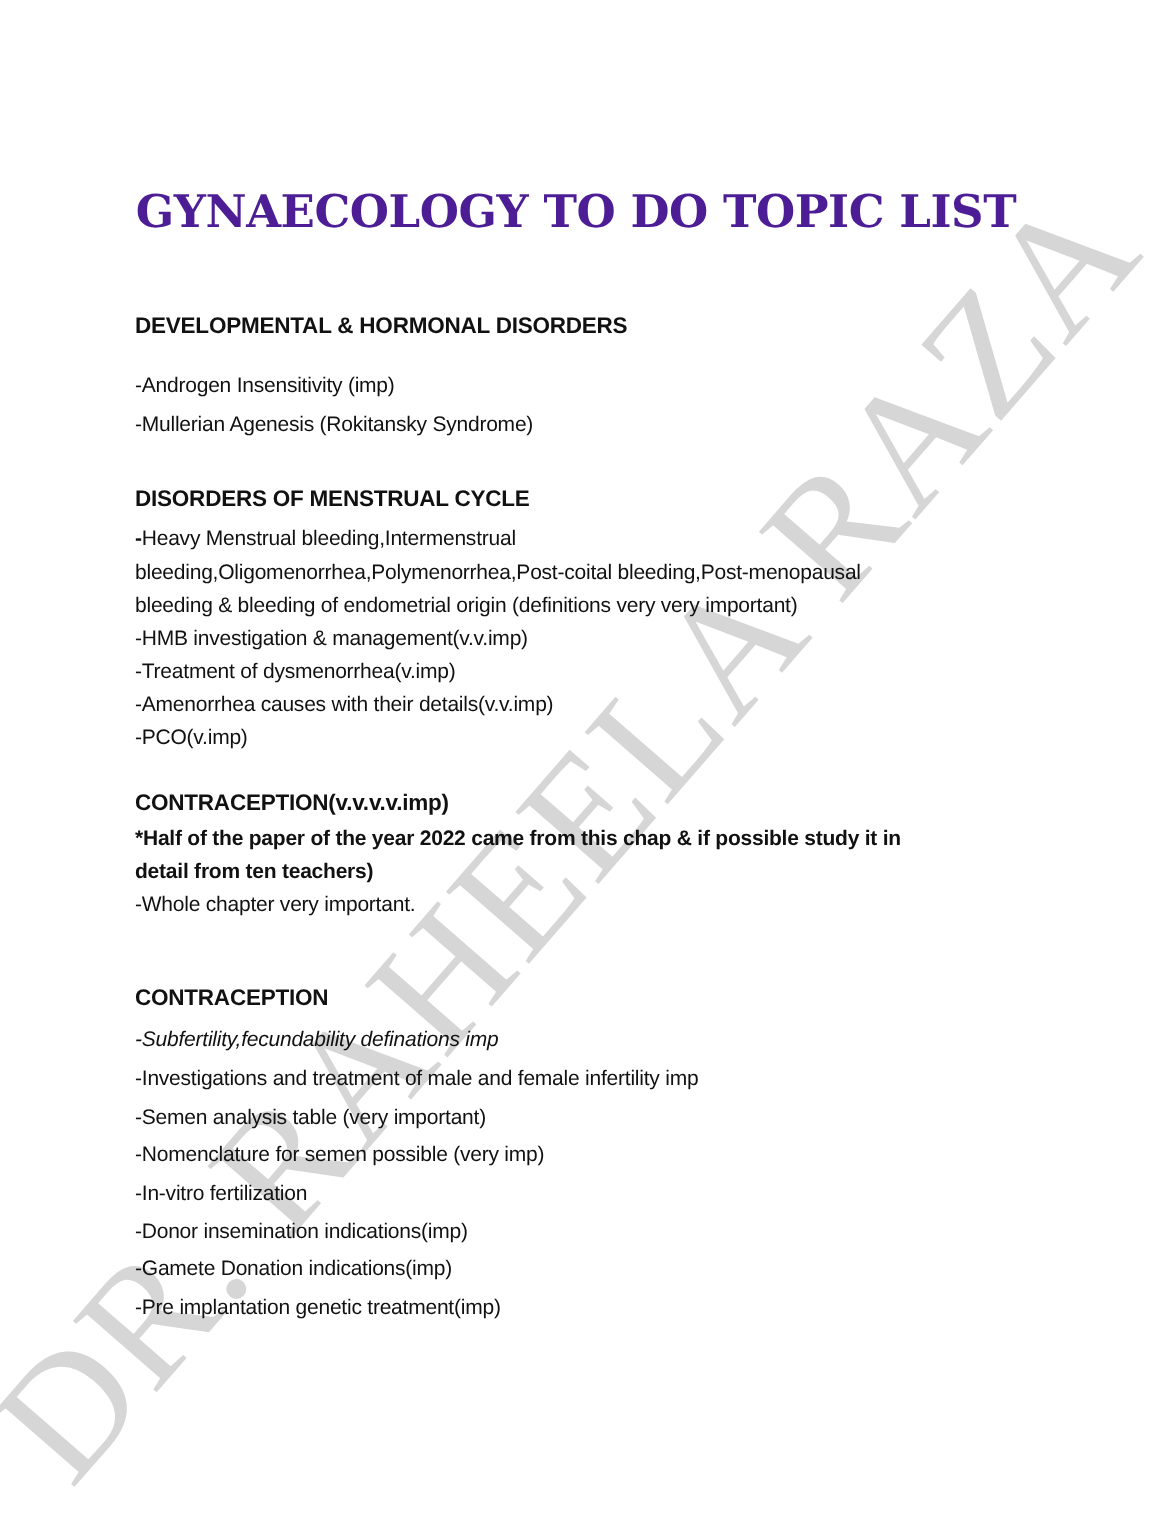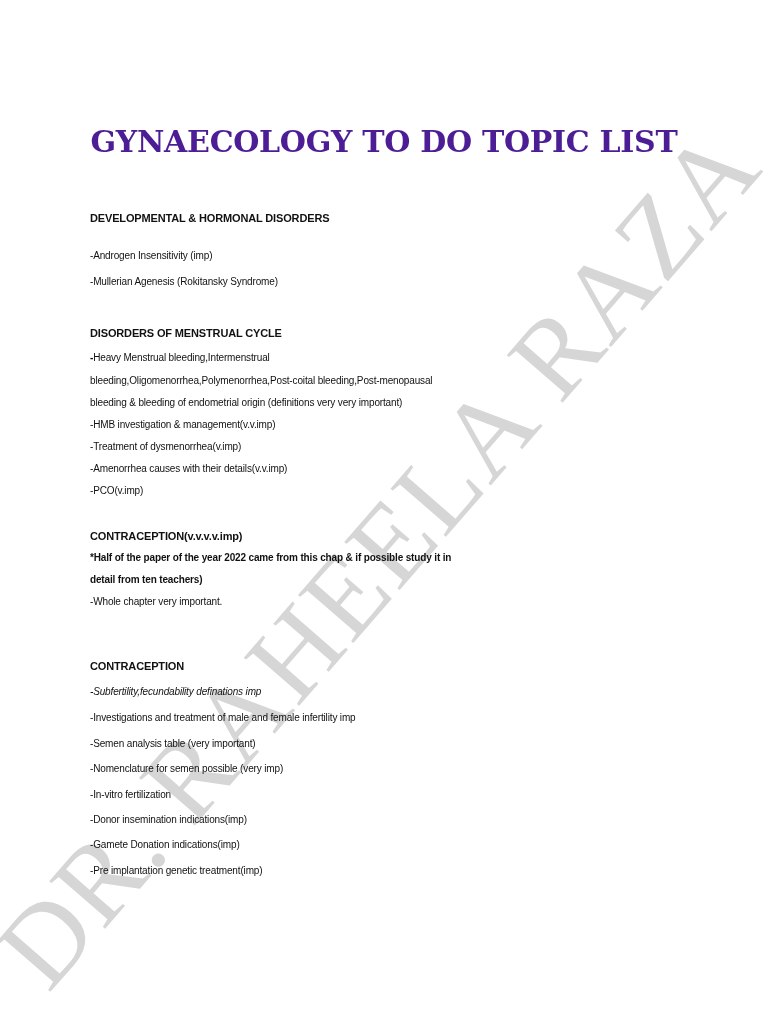--- a/index.html
+++ b/index.html
@@ -58,28 +58,28 @@
       font-weight: bold;
       font-size: 30px;
       letter-spacing: -0.3px;
       color: #4c1d95;
       margin: 0;
     }
     .line {
       position: absolute;
       left: 90px;
       white-space: nowrap;
-      font-size: 10px;
+      font-size: 14px;
       line-height: 20px;
       margin: 0;
       letter-spacing: -0.15px;
     }
     .heading {
       font-weight: bold;
-      font-size: 11px;
+      font-size: 15px;
     }
     .bold { font-weight: bold; }
     .b-dash { font-weight: bold; }
   </style>
 </head>
 <body>
 
 <div class="page">
 
   <div class="watermark">

